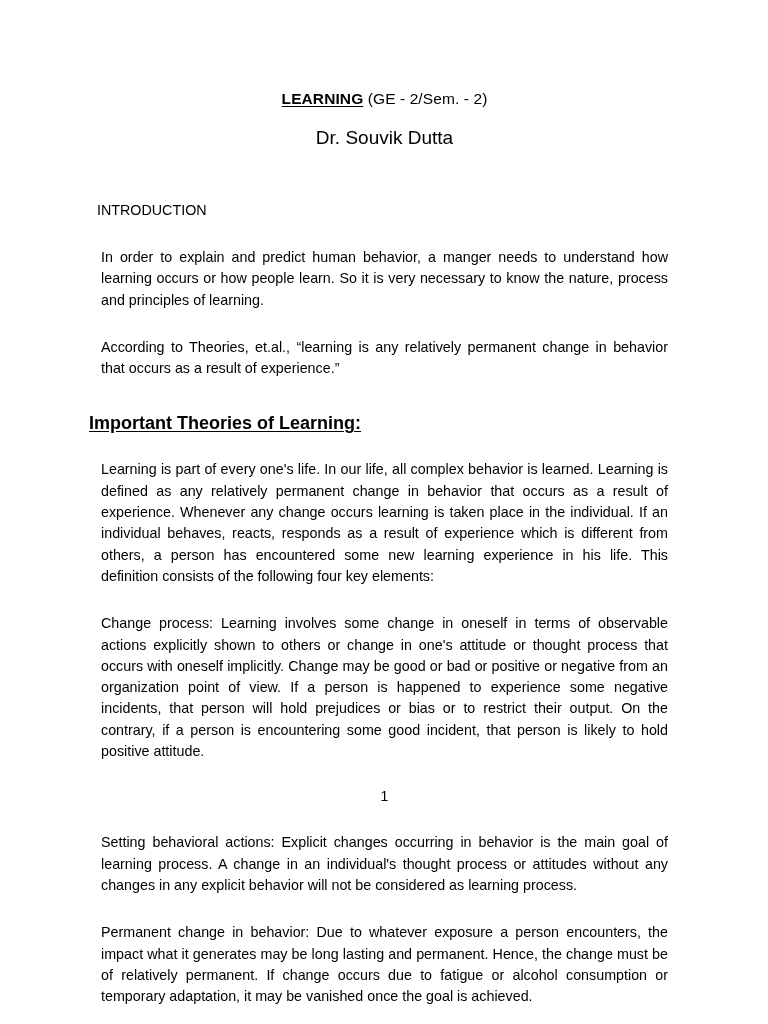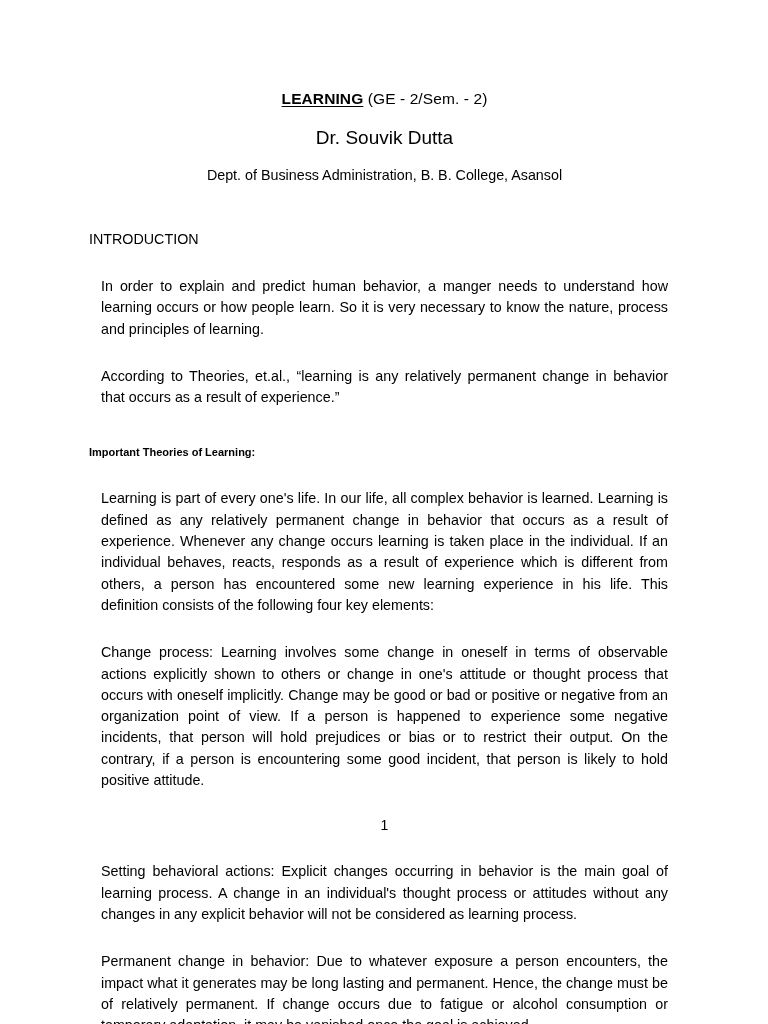--- a/index.html
+++ b/index.html
@@ -56,44 +56,45 @@
     font-size: 14.3px;
     line-height: 20px;
     margin: 0;
     padding-top: 17px;
   }
 
   
   .section-label {
     font-size: 14.3px;
     line-height: 21px;
-    margin: 0;
+    margin: 8px;
     padding-top: 44px;
   }
   p.para {
     font-size: 14.3px;
     line-height: 21.3px;
     margin: 12px;
     padding-top: 14px;
     text-align: justify;
     text-justify: inter-word;
     hyphens: none;
   }
   p.para.tight {
     padding-top: 13px;
   }
   .run-in-heading {
     text-underline-offset: 2px;
   }
   .subhead {
-    font-size: 11px;
+    font-size: 18px;
     line-height: 21px;
     margin: 0;
     padding-top: 22px;
     font-weight: bold;
+    text-decoration: underline;
     text-underline-offset: 2px;
     display: inline-block;
   }
   .subhead-wrap {
     padding-top: 22px;
   }
   .page-number {
     text-align: center;
     font-size: 14px;
     line-height: 20px;
@@ -104,21 +105,20 @@
 </head>
 <body>
 
 <div class="page">
   <div class="content">
 
     <h1 class="doc-title"><span class="title-main">LEARNING</span><span class="title-sub"> (GE - 2/Sem. - 2)</span></h1>
 
     <p class="byline">Dr. Souvik Dutta</p>
 
-    <p class="affiliation">Dept. of Business Administration, B. B. College, Asansol</p>
 
     <p class="section-label">INTRODUCTION</p>
 
     <p class="para">In order to explain and predict human behavior, a manger needs to understand how learning occurs or how people learn. So it is very necessary to know the nature, process and principles of learning.</p>
 
     <p class="para">According to Theories, et.al., “learning is any relatively permanent change in behavior that occurs as a result of experience.”</p>
 
     <div class="subhead-wrap">
       <span class="subhead" style="padding-top:0">Important Theories of Learning:</span>
     </div>

